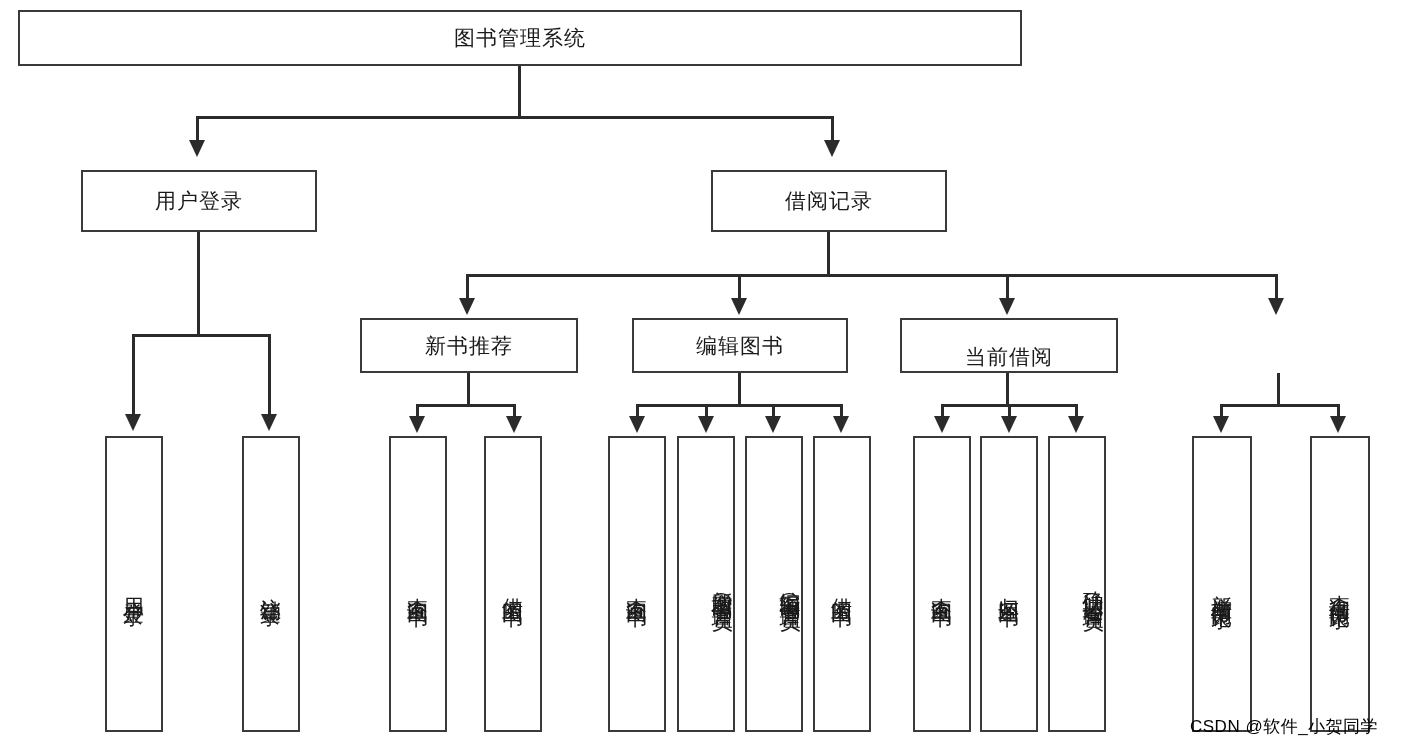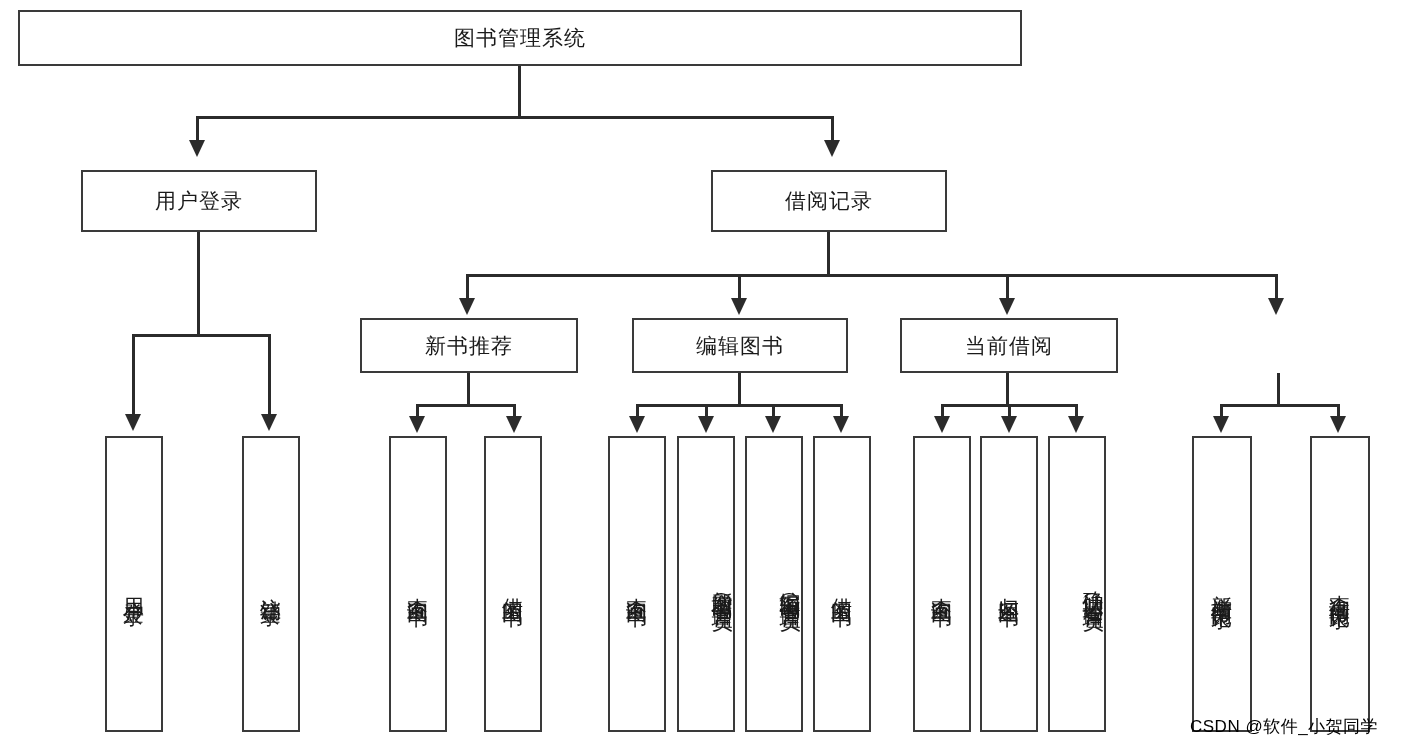--- a/index.html
+++ b/index.html
@@ -110,21 +110,21 @@
   <div class="arrow" style="left:1268px; top:298px;"></div>
 
   <div class="node horiz" style="left:360px; top:318px; width:218px; height:55px;text-align:center;">
     <span>新书推荐</span>
   </div>
 
   <div class="node horiz" style="left:632px; top:318px; width:216px; height:55px;">
     <span>编辑图书</span>
   </div>
 
-  <div class="node horiz" style="left:900px; top:318px; width:218px; height:55px;">
+  <div class="node horiz" style="left:900px; top:318px; width:218px; height:55px;align-items:flex-end;">
     <span>当前借阅</span>
   </div>
 
 
   <div class="conn vline" style="left:467px; top:373px; width:3px; height:34px;"></div>
   <div class="conn hline" style="left:416px; top:404px; width:100px; height:3px;"></div>
   <div class="conn vline" style="left:416px; top:404px; width:3px; height:14px;"></div>
   <div class="arrow" style="left:409px; top:416px;"></div>
   <div class="conn vline" style="left:513px; top:404px; width:3px; height:14px;"></div>
   <div class="arrow" style="left:506px; top:416px;"></div>

